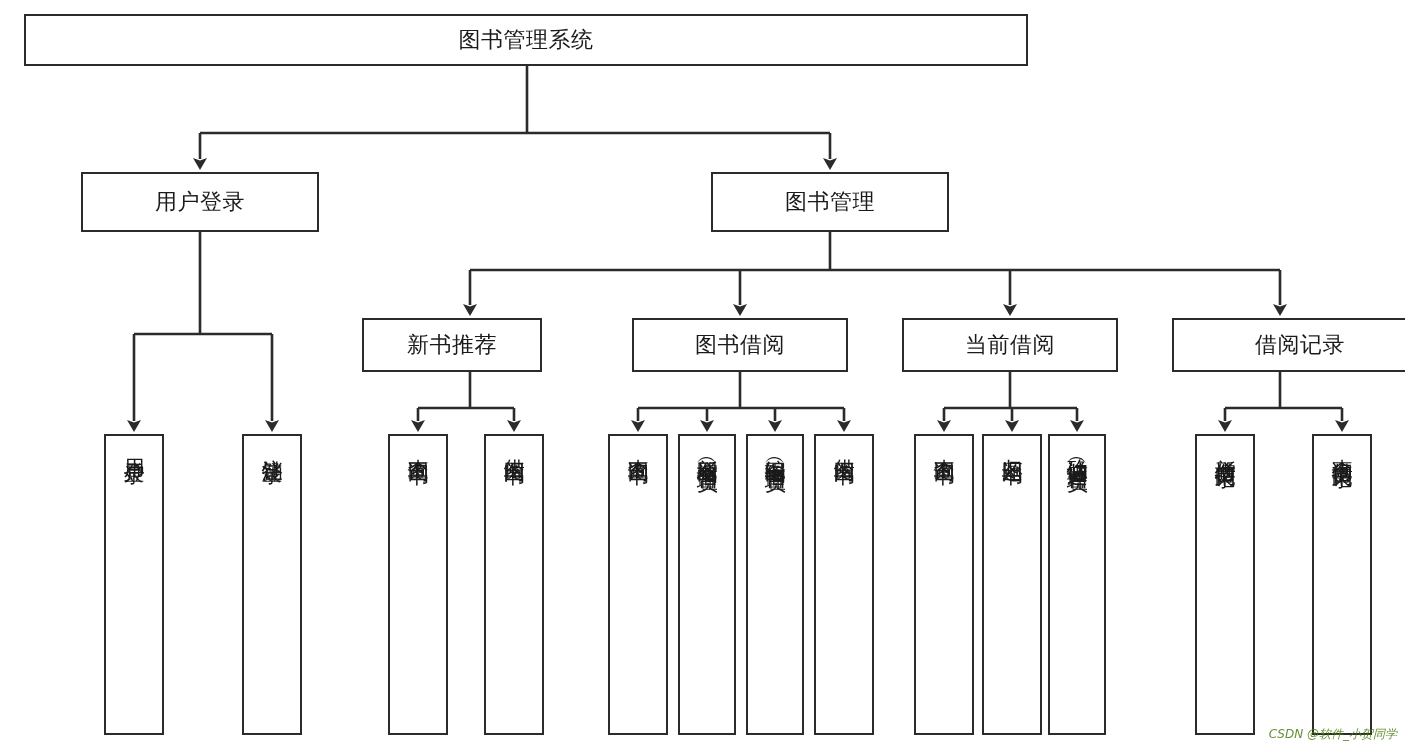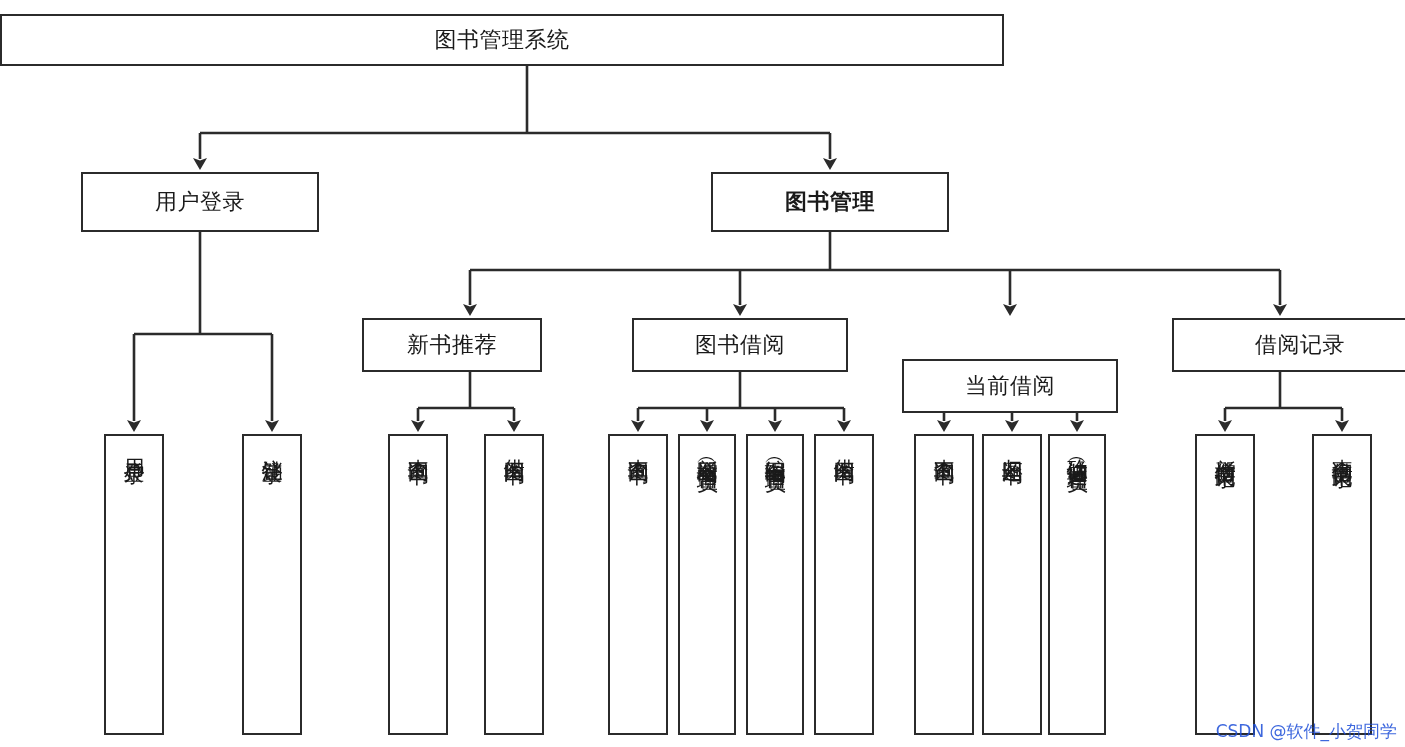--- a/index.html
+++ b/index.html
@@ -52,24 +52,25 @@
   }
   .leaf-box {
     align-items: flex-start;
     justify-content: center;
     padding-top: 6px;
   }
   #watermark {
     position: absolute;
     right: 8px;
     bottom: 4px;
-    font-size: 17px;
-    color: #1d4ed8;
+    font-size: 12px;
+    color: #4d7c0f;
     white-space: nowrap;
     opacity: 0.85;
+    font-style: italic;
   }
 </style>
 </head>
 <body>
 
 <div id="diagram-root">
 
   <svg id="connectors" viewBox="0 0 1405 747" aria-hidden="true">
     <defs>
       <marker id="arrow" markerWidth="12" markerHeight="14" refX="1" refY="7" orient="auto" markerUnits="userSpaceOnUse">
@@ -106,38 +107,38 @@
         <line x1="944" y1="408" x2="944" y2="421" marker-end="url(#arrow)"></line>
         <line x1="1012" y1="408" x2="1012" y2="421" marker-end="url(#arrow)"></line>
         <line x1="1077" y1="408" x2="1077" y2="421" marker-end="url(#arrow)"></line>
         <line x1="1280" y1="372" x2="1280" y2="408"></line>
         <line x1="1225" y1="408" x2="1342" y2="408"></line>
         <line x1="1225" y1="408" x2="1225" y2="421" marker-end="url(#arrow)"></line>
         <line x1="1342" y1="408" x2="1342" y2="421" marker-end="url(#arrow)"></line>
       </g>
   </svg>
 
-  <div class="node-box" id="node-root" style="left: 0; top: 14px; width: 1004px; height: 52px;">
+  <div class="node-box" id="node-root" style="left: 24px; top: 14px; width: 1004px; height: 52px;">
     <span class="node-label-h">图书管理系统</span>
   </div>
 
   <div class="node-box" id="node-l2-0" style="left: 81px; top: 172px; width: 238px; height: 60px;">
     <span class="node-label-h">用户登录</span>
   </div>
-  <div class="node-box" id="node-l2-1" style="left: 711px; top: 172px; width: 238px; height: 60px; font-weight: bold;">
+  <div class="node-box" id="node-l2-1" style="left: 711px; top: 172px; width: 238px; height: 60px;">
     <span class="node-label-h">图书管理</span>
   </div>
 
   <div class="node-box" id="node-l3-0" style="left: 362px; top: 318px; width: 180px; height: 54px;">
     <span class="node-label-h">新书推荐</span>
   </div>
   <div class="node-box" id="node-l3-1" style="left: 632px; top: 318px; width: 216px; height: 54px;">
     <span class="node-label-h">图书借阅</span>
   </div>
-  <div class="node-box" id="node-l3-2" style="left: 902px; top: 318px; width: 216px; height: 54px; margin-top: 41px;">
+  <div class="node-box" id="node-l3-2" style="left: 902px; top: 318px; width: 216px; height: 54px;">
     <span class="node-label-h">当前借阅</span>
   </div>
   <div class="node-box" id="node-l3-3" style="left: 1172px; top: 318px; width: 256px; height: 54px;">
     <span class="node-label-h">借阅记录</span>
   </div>
 
   <div class="node-box leaf-box" id="node-leaf-0" style="left: 104px; top: 434px; width: 60px; height: 301px;">
     <span class="node-label-v">用户登录</span>
   </div>
   <div class="node-box leaf-box" id="node-leaf-1" style="left: 242px; top: 434px; width: 60px; height: 301px;">

